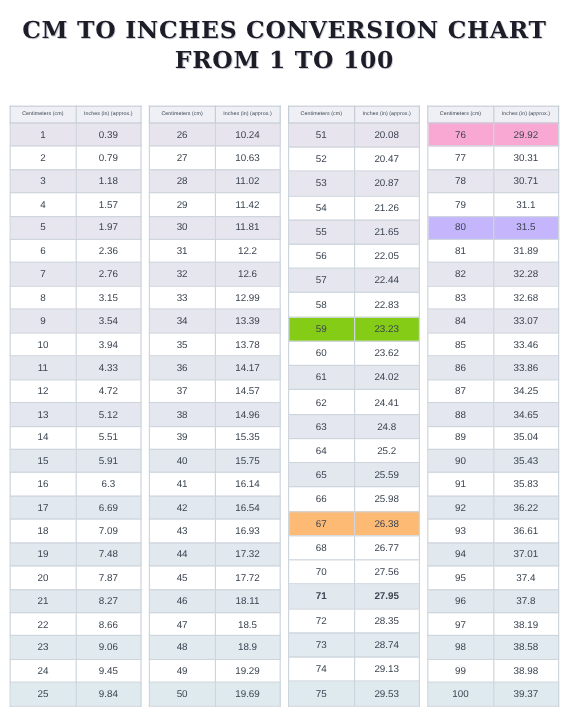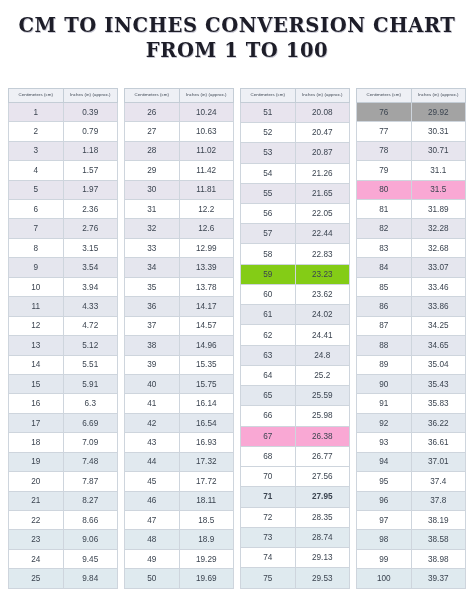--- a/index.html
+++ b/index.html
@@ -383,21 +383,21 @@
             <td class="in-cell">25.2</td>
           </tr>
           <tr style="background: rgb(227, 232, 239);">
             <td class="cm-cell">65</td>
             <td class="in-cell">25.59</td>
           </tr>
           <tr>
             <td class="cm-cell">66</td>
             <td class="in-cell">25.98</td>
           </tr>
-          <tr style="background: #f9a8d4; padding-left: 33px;">
+          <tr style="background: #fdba74; padding-left: 33px;">
             <td class="cm-cell">67</td>
             <td class="in-cell">26.38</td>
           </tr>
           <tr>
             <td class="cm-cell">68</td>
             <td class="in-cell">26.77</td>
           </tr>
           <tr>
             <td class="cm-cell">70</td>
             <td class="in-cell">27.56</td>
@@ -425,37 +425,37 @@
         </tbody>
       </table>
       <table class="conv-table">
         <thead>
           <tr>
             <th>Centimeters (cm)</th>
             <th>Inches (in) (approx.)</th>
           </tr>
         </thead>
         <tbody>
-          <tr style="background: #a3a3a3; margin-top: 35px;">
+          <tr style="background: #f9a8d4; margin-top: 35px;">
             <td class="cm-cell">76</td>
             <td class="in-cell">29.92</td>
           </tr>
           <tr>
             <td class="cm-cell">77</td>
             <td class="in-cell">30.31</td>
           </tr>
           <tr style="background: rgb(231, 229, 238);">
             <td class="cm-cell">78</td>
             <td class="in-cell">30.71</td>
           </tr>
           <tr>
             <td class="cm-cell">79</td>
             <td class="in-cell">31.1</td>
           </tr>
-          <tr style="background: #f9a8d4;">
+          <tr style="background: #c4b5fd;">
             <td class="cm-cell">80</td>
             <td class="in-cell">31.5</td>
           </tr>
           <tr>
             <td class="cm-cell">81</td>
             <td class="in-cell">31.89</td>
           </tr>
           <tr style="background: rgb(230, 230, 238);">
             <td class="cm-cell">82</td>
             <td class="in-cell">32.28</td>

